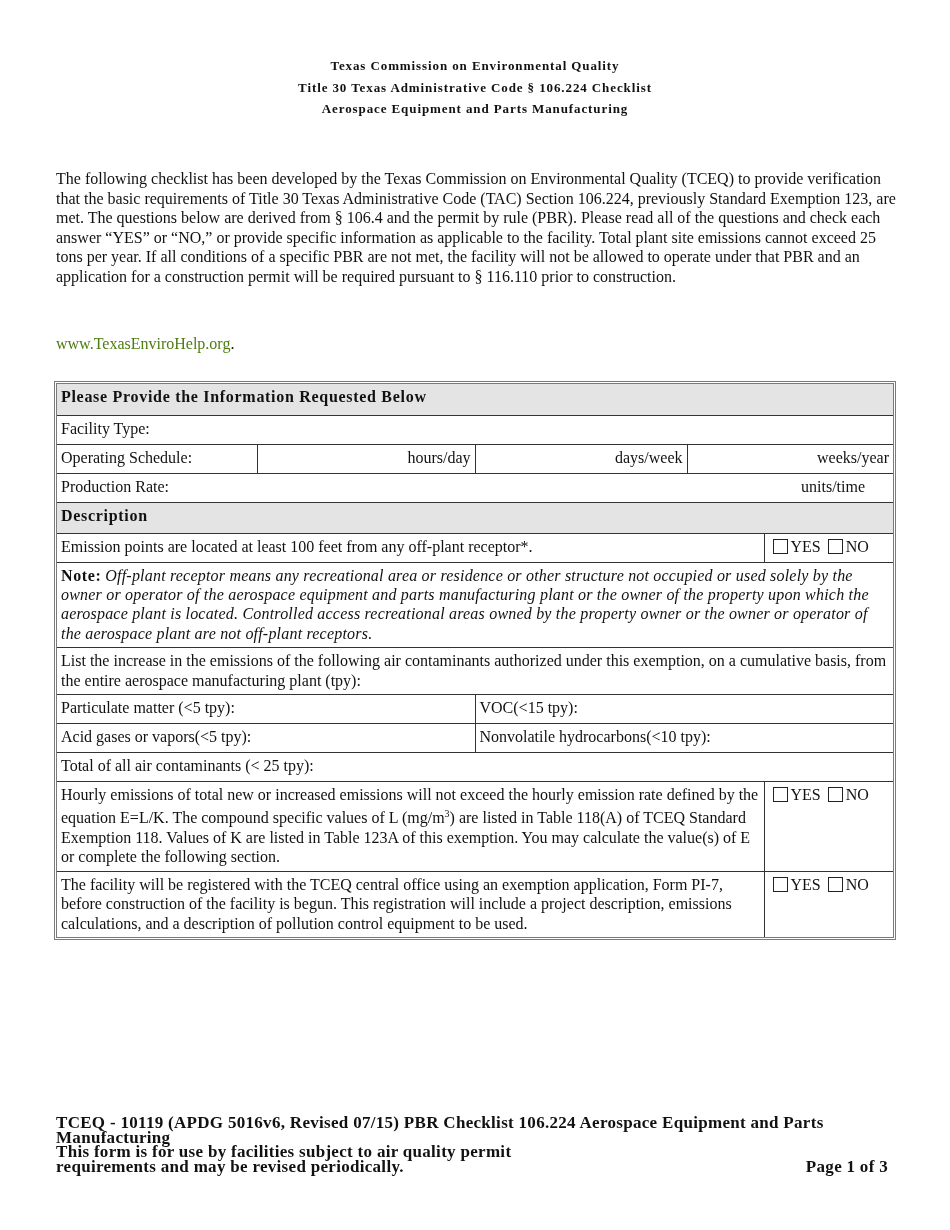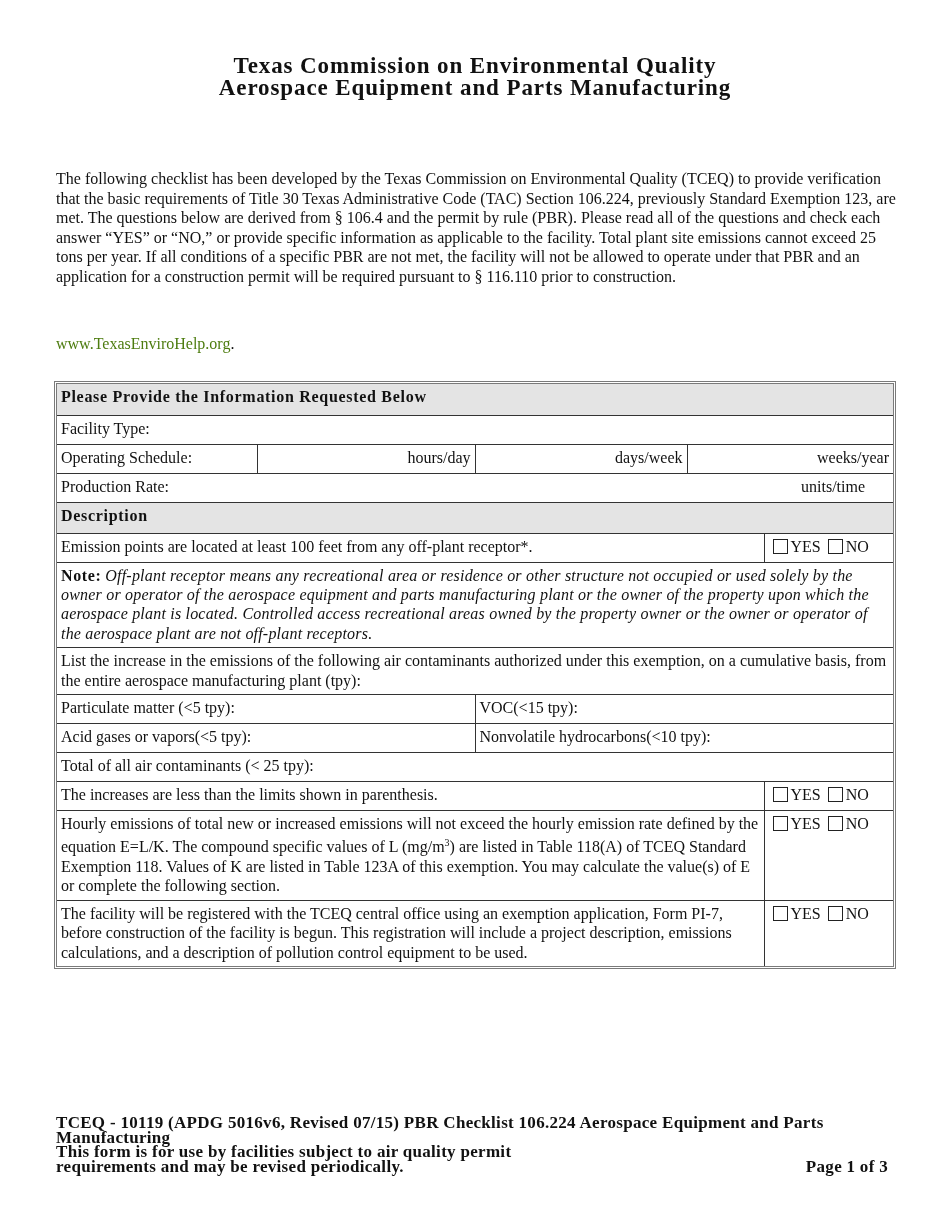--- a/index.html
+++ b/index.html
@@ -10,21 +10,21 @@
       color: #111111;
       overflow: hidden;
     }
     .title-block {
       position: absolute;
       top: 55px;
       left: 0;
       width: 950px;
       text-align: center;
       font-weight: bold;
-      font-size: 23px;
+      font-size: 13px;
       line-height: 21.5px;
       letter-spacing: 0.9px;
     }
     .title-block div { white-space: nowrap; }
     .intro {
       position: absolute;
       left: 56px;
       width: 840px;
       font-size: 16px;
       line-height: 19.6px;
@@ -98,20 +98,21 @@
       position: absolute;
       right: 0;
       bottom: 0;
     }
   </style>
 </head>
 <body>
 
 <div class="title-block">
   <div>Texas Commission on Environmental Quality</div>
+  <div>Title 30 Texas Administrative Code § 106.224 Checklist</div>
   <div>Aerospace Equipment and Parts Manufacturing</div>
 </div>
 
 <p class="intro intro-1">The following checklist has been developed by the Texas Commission on Environmental Quality (TCEQ) to provide verification that the basic requirements of Title 30 Texas Administrative Code (TAC) Section 106.224, previously Standard Exemption 123, are met. The questions below are derived from § 106.4 and the permit by rule (PBR). Please read all of the questions and check each answer “YES” or “NO,” or provide specific information as applicable to the facility. Total plant site emissions cannot exceed 25 tons per year. If all conditions of a specific PBR are not met, the facility will not be allowed to operate under that PBR and an application for a construction permit will be required pursuant to § 116.110 prior to construction.</p>
 
 <p class="intro intro-2">
   <br>
   <a class="link">www.TexasEnviroHelp.org</a><span>.</span>
 </p>
 
@@ -198,27 +199,20 @@
         <span>Nonvolatile hydrocarbons(&lt;10 tpy):</span>
       </td>
     </tr>
 
     <tr class="row-single">
       <td colspan="7">
         <span>Total of all air contaminants (&lt; 25 tpy):</span>
       </td>
     </tr>
 
-    <tr class="row-single">
-      <td colspan="6">The increases are less than the limits shown in parenthesis.</td>
-      <td class="yesno-cell">
-        <span class="cb"></span><span class="yn-label">YES</span>
-        <span class="cb"></span><span>NO</span>
-      </td>
-    </tr>
 
     <tr>
       <td colspan="6">
         <span>Hourly emissions of total new or increased emissions will not exceed the hourly emission rate defined by the equation E=L/K. The compound specific values of L (mg/m</span><sup style="font-size:10px;">3</sup><span>) are listed in Table 118(A) of TCEQ Standard Exemption 118. Values of K are listed in Table 123A of this exemption. You may calculate the value(s) of E or complete the following section.</span>
       </td>
       <td class="yesno-cell">
         <span class="cb"></span><span class="yn-label">YES</span>
         <span class="cb"></span><span>NO</span>
       </td>
     </tr>

